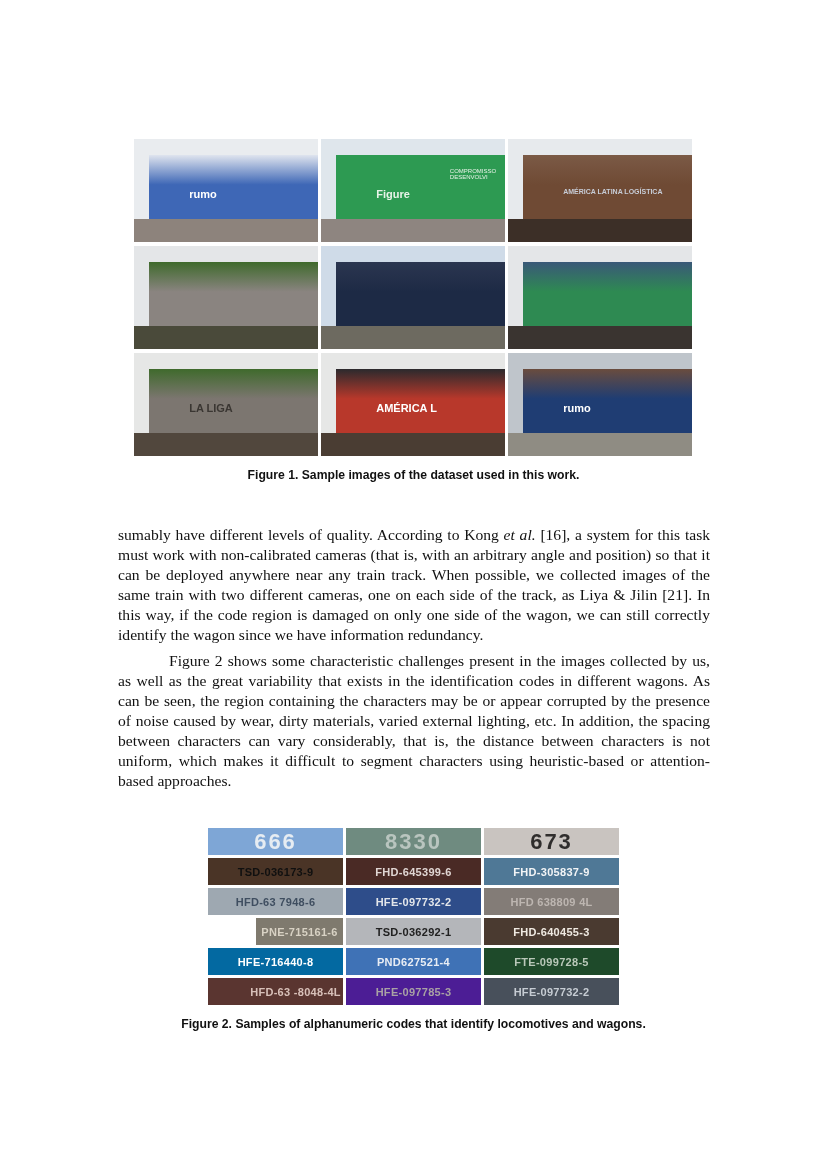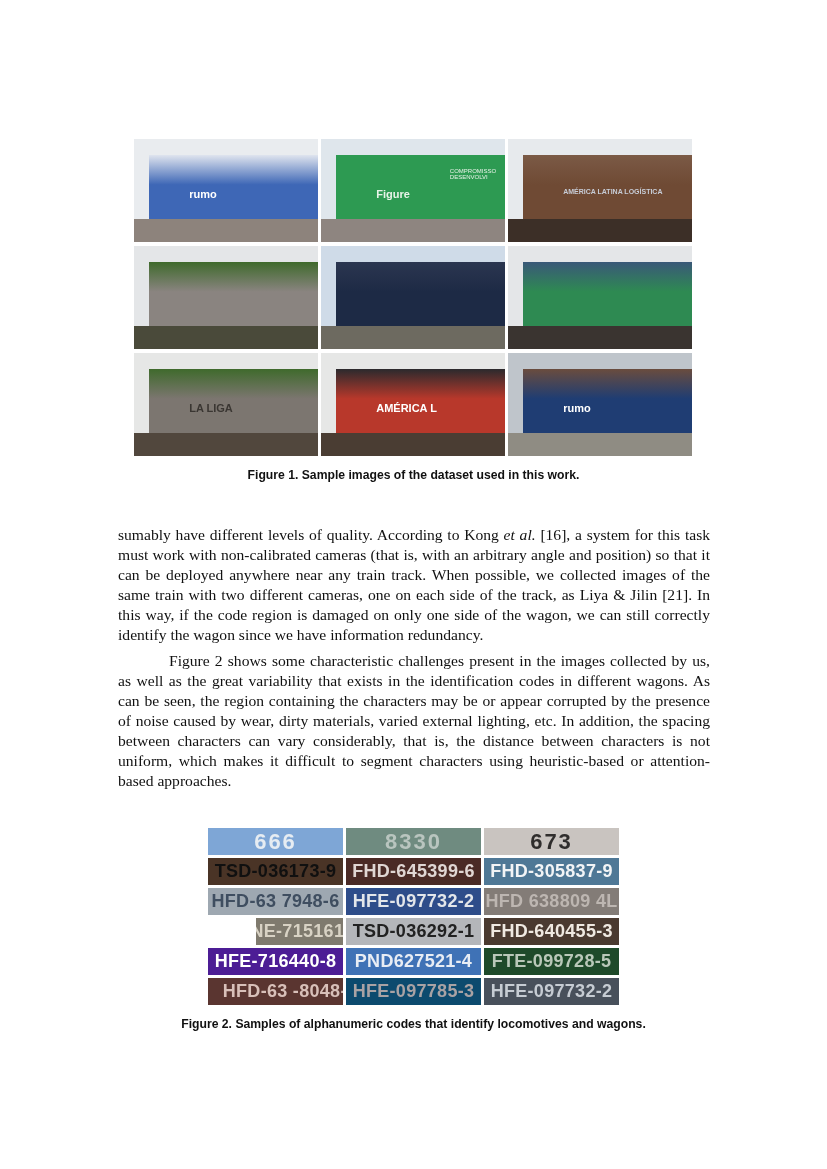--- a/index.html
+++ b/index.html
@@ -18,21 +18,21 @@
 
   .text { position: absolute; left: 118px; width: 592px; font-size: 15.6px; line-height: 20.1px; text-align: justify; }
   .text p { margin: 0; }
   .text p.indent { text-indent: 51px; }
   .text em { font-style: italic; }
 
   
   .fig2 { position: absolute; left: 208px; top: 828px; width: 411px; height: 177px;
           display: grid; grid-template-columns: 135px 135px 135px; grid-template-rows: repeat(6, 27px); column-gap: 3px; row-gap: 3px; }
   .plate { display: flex; align-items: center; justify-content: center; overflow: hidden;
-           font-family: "Liberation Sans", sans-serif; font-weight: bold; font-size: 18px; letter-spacing: 0.3px; white-space: nowrap; }
+           font-family: "Liberation Sans", sans-serif; font-weight: bold; font-size: 11px; letter-spacing: 0.3px; white-space: nowrap; }
 </style>
 </head>
 <body>
 
 <div class="fig1" id="fig1">
     <div class="photo" style="background: rgb(233, 236, 239);">
       <div class="sky" style="height: 40%; background: rgb(233, 236, 239);"></div>
       <div class="body" style="inset: 16% 0px 20% 8%; background: linear-gradient(rgb(223, 228, 238) 0%, rgb(62, 103, 182) 45%, rgb(62, 103, 182) 100%);"></div>
       <div class="ground" style="height: 22%; background: rgb(141, 131, 124);"></div>
       <div class="lbl" style="left: 30%; top: 48%; font-size: 11px; color: rgb(255, 255, 255);">rumo</div>
@@ -97,20 +97,20 @@
     <div class="plate" style="background: rgb(201, 196, 192); color: rgb(47, 45, 44); font-size: 22px; letter-spacing: 2px;">673</div>
     <div class="plate" style="background: rgb(74, 52, 38); color: rgb(16, 16, 16);">TSD-036173-9</div>
     <div class="plate" style="background: rgb(74, 42, 37); color: rgb(224, 214, 211);">FHD-645399-6</div>
     <div class="plate" style="background: rgb(79, 120, 150); color: rgb(242, 244, 246);">FHD-305837-9</div>
     <div class="plate" style="background: rgb(158, 168, 177); color: rgb(63, 78, 96);">HFD-63 7948-6</div>
     <div class="plate" style="background: rgb(46, 77, 138); color: rgb(227, 230, 234);">HFE-097732-2</div>
     <div class="plate" style="background: rgb(131, 124, 119); color: rgb(189, 182, 177);">HFD 638809 4L</div>
     <div class="plate" style="background: rgb(127, 122, 110); color: rgb(216, 210, 196); margin-left: 48px;">PNE-715161-6</div>
     <div class="plate" style="background: rgb(180, 182, 186); color: rgb(34, 34, 34);">TSD-036292-1</div>
     <div class="plate" style="background: rgb(74, 58, 48); color: rgb(239, 233, 225);">FHD-640455-3</div>
-    <div class="plate" style="background: #4c1d95; color: rgb(255, 255, 255);">HFE-716440-8</div>
+    <div class="plate" style="background: #0369a1; color: rgb(255, 255, 255);">HFE-716440-8</div>
     <div class="plate" style="background: rgb(63, 114, 182); color: rgb(232, 237, 244);">PND627521-4</div>
     <div class="plate" style="background: rgb(30, 74, 42); color: rgb(185, 200, 185);">FTE-099728-5</div>
     <div class="plate" style="background: rgb(90, 53, 48); color: rgb(216, 192, 185); padding-left: 40px;">HFD-63 -8048-4L</div>
-    <div class="plate" style="background: #0c4a6e; color: rgb(169, 162, 164); text-align: center;">HFE-097785-3</div>
+    <div class="plate" style="background: #4c1d95; color: rgb(169, 162, 164); text-align: center;">HFE-097785-3</div>
     <div class="plate" style="background: rgb(72, 80, 91); color: rgb(198, 204, 211);">HFE-097732-2</div>
   </div>
 <div class="caption" style="top:1017px;">Figure 2. Samples of alphanumeric codes that identify locomotives and wagons.</div>
 
 </body></html>

